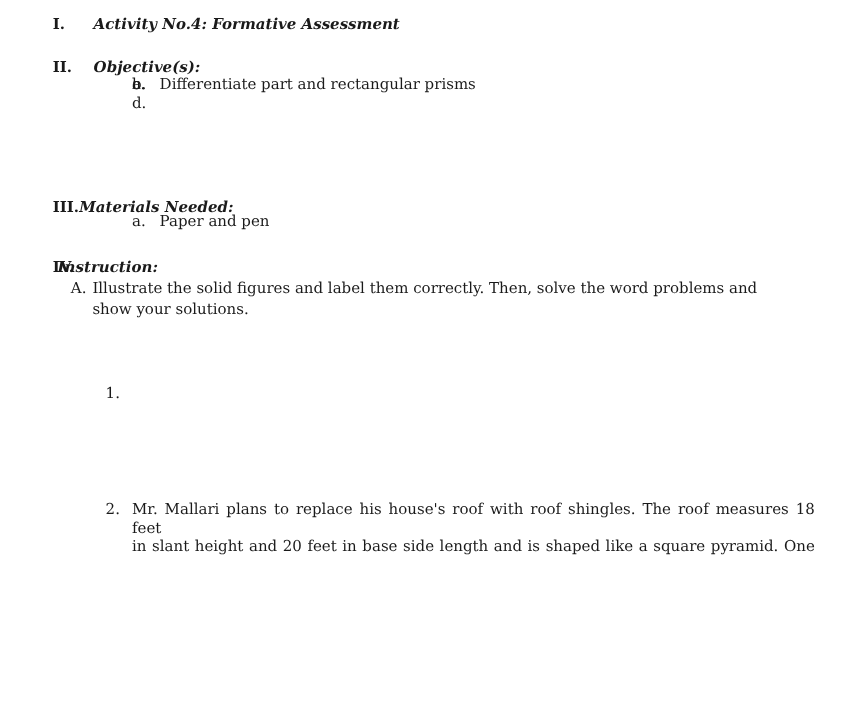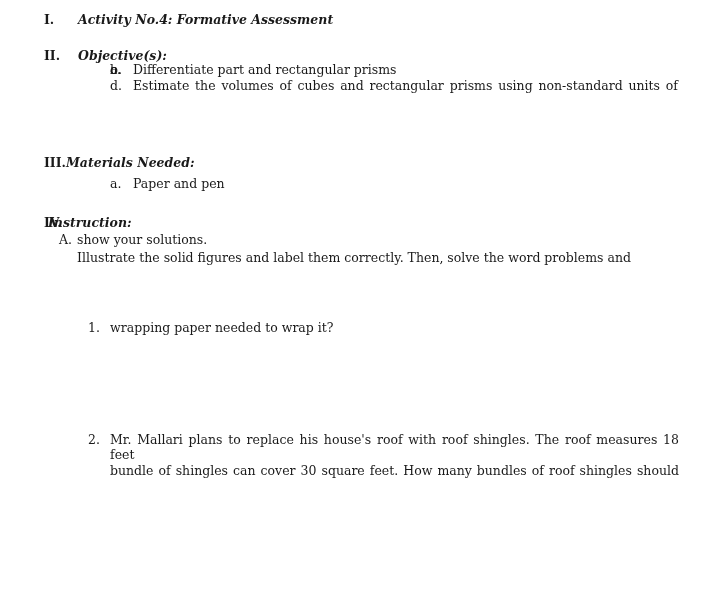--- a/index.html
+++ b/index.html
@@ -53,51 +53,49 @@
     </div>
     <div class="item">
       <span class="marker li-marker">b.</span>
     </div>
     <div class="item">
       <span class="marker li-marker">c.</span>
       <span>Differentiate part and rectangular prisms</span>
     </div>
     <div class="item">
       <span class="marker li-marker">d.</span>
-      <div class="jl">Estimate the volumes of cubes and rectangular prisms using non-standard units of</div>
     </div>
   </div>
 
-  <div class="hdr" style="top:155px">
+  <div class="hdr" style="top:165px">
     <span class="hnum">III.</span>
     <span class="htitle" style="left:22px">Materials Needed:</span>
   </div>
 
   <div class="block" style="top:176px;left:133px;width:545px">
     <div class="item">
       <span class="marker li-marker">a.</span>
       <span>Paper and pen</span>
     </div>
   </div>
 
   <div class="hdr" style="top:215px">
     <span class="hnum">IV.</span>
     <span class="htitle" style="left:4px">Instruction:</span>
   </div>
 
   <div class="block para-a item" style="top:231px;left:77px;width:586px">
     <span class="marker a-marker">A.</span>
+    <div>Illustrate the solid figures and label them correctly. Then, solve the word problems and</div>
     <div>show your solutions.</div>
-    <div>Illustrate the solid figures and label them correctly. Then, solve the word problems and</div>
   </div>
 
   <div class="block prob item" style="top:284px;left:110px;width:569px">
     <span class="marker p-marker">1.</span>
-    <div>wrapping paper needed to wrap it?</div>
   </div>
 
   <div class="block prob item" style="top:380px;left:110px;width:569px">
     <span class="marker p-marker">2.</span>
     <div class="jl">Mr. Mallari plans to replace his house's roof with roof shingles. The roof measures 18 feet</div>
-    <div class="jl">bundle of shingles can cover 30 square feet. How many bundles of roof shingles should</div>
+    <div class="jl">in slant height and 20 feet in base side length and is shaped like a square pyramid. One</div>
   </div>
 
 </div>
 
 </body></html>

